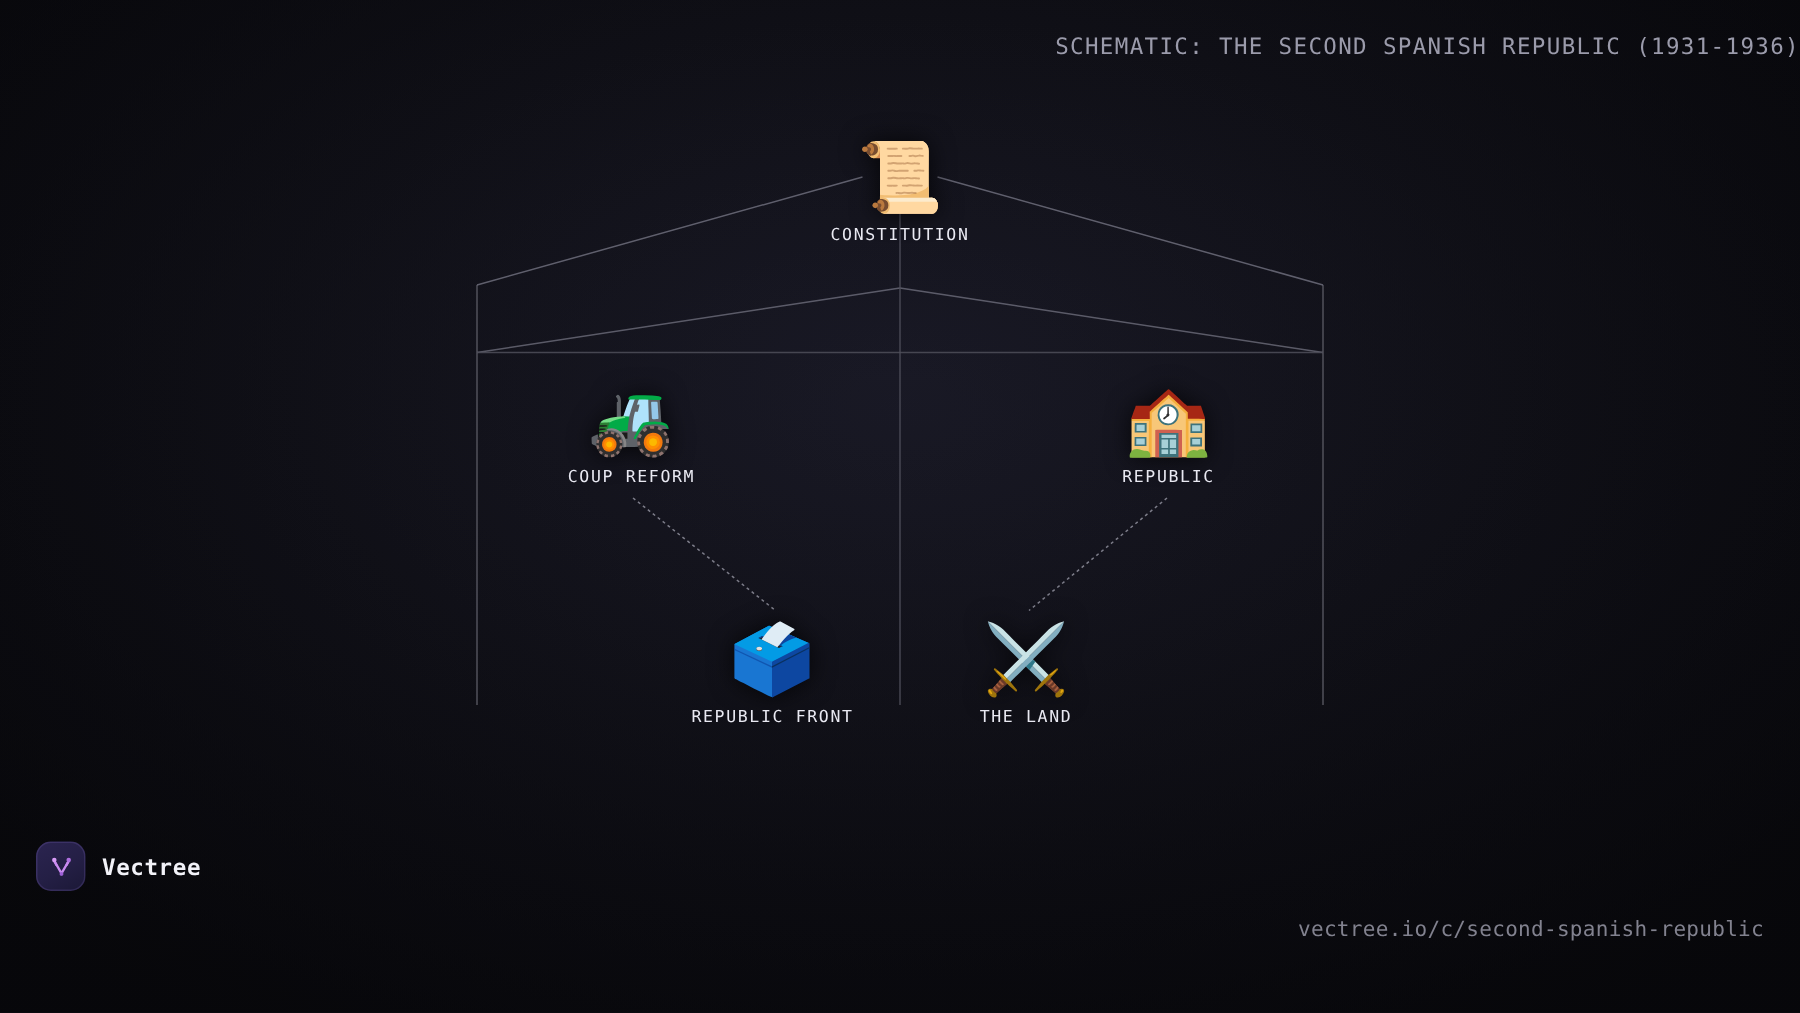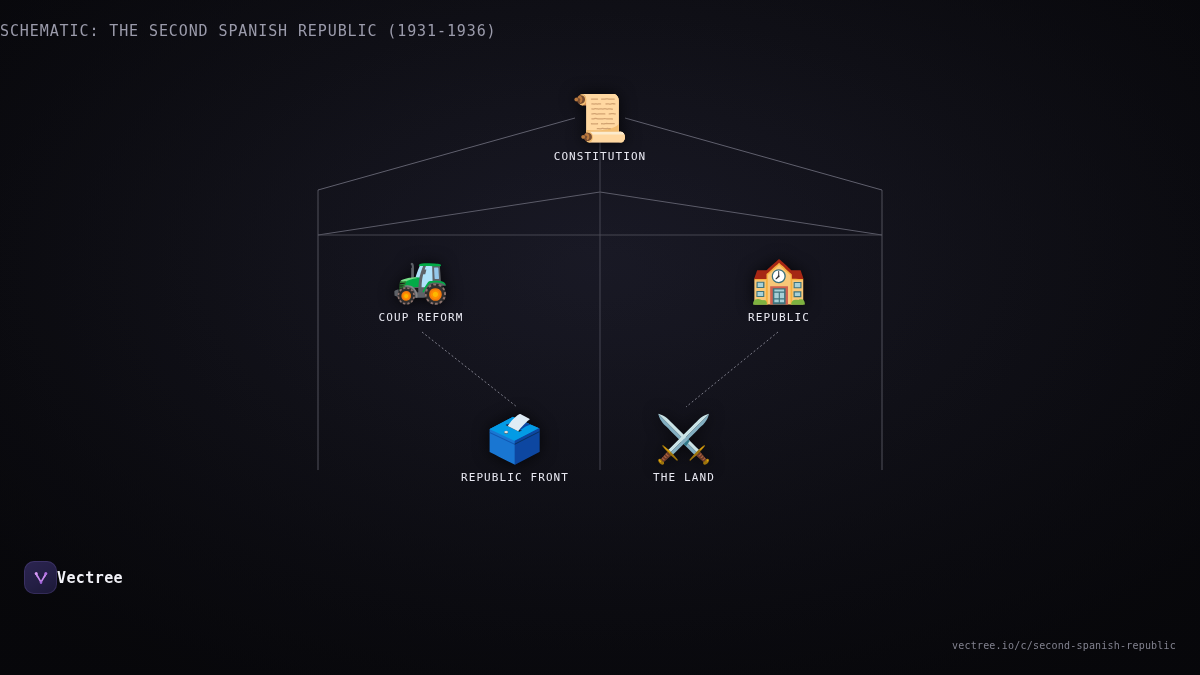--- a/index.html
+++ b/index.html
@@ -35,21 +35,21 @@
         rgba(0,0,0,0.35) 100%);
     pointer-events: none;
   }
 
   
   .schematic-title {
     position: absolute;
     top: 22px;
     left: 0;
     width: 1200px;
-    text-align: left;
+    text-align: right;
     font-size: 15px;
     letter-spacing: 0.9px;
     color: #9b9bab;
     white-space: pre;
   }
 
   
   .diagram {
     position: absolute;
     top: 0;
@@ -90,20 +90,21 @@
     bottom: 0;
     width: 1200px;
     height: 120px;
   }
   .brand-row {
     position: absolute;
     left: 24px;
     top: 6px;
     display: flex;
     align-items: center;
+    gap: 11px;
   }
   .logo-mark {
     width: 33px;
     height: 33px;
     border-radius: 10px;
     background: linear-gradient(150deg, #2b2450 0%, #241f45 55%, #1b1836 100%);
     box-shadow: inset 0 0 0 1px rgba(150,120,220,0.18);
     display: flex;
     align-items: center;
     justify-content: center;
@@ -120,22 +121,22 @@
     top: 40px;
     font-size: 37px;
     font-weight: bold;
     color: #ffffff;
     letter-spacing: -0.2px;
     white-space: pre;
   }
   .page-url {
     position: absolute;
     right: 24px;
-    bottom: 24px;
-    font-size: 10px;
+    bottom: 47px;
+    font-size: 14px;
     color: #82828f;
     letter-spacing: 0.2px;
     white-space: pre;
   }
 </style>
 </head>
 <body>
 
 <div class="canvas">
 

